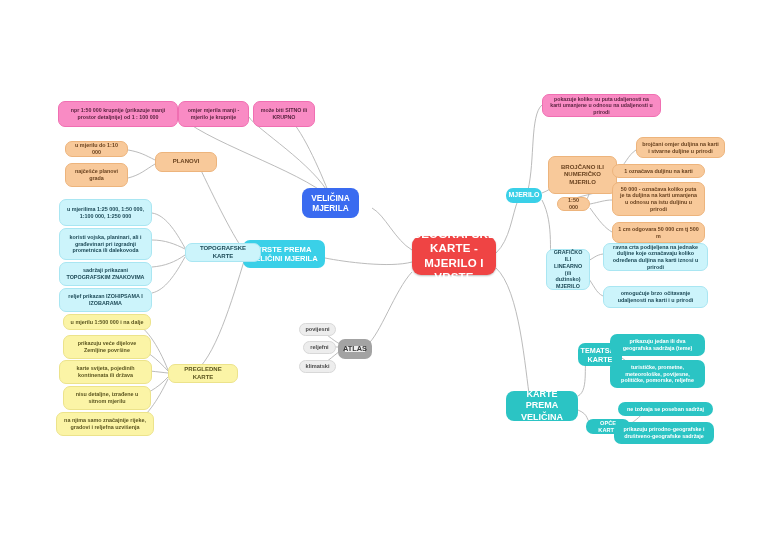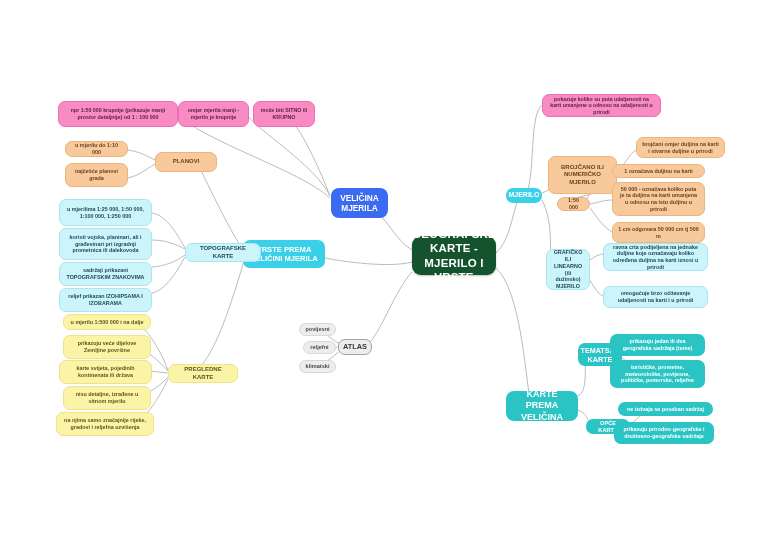--- a/index.html
+++ b/index.html
@@ -18,40 +18,40 @@
     box-sizing:border-box;
     display:flex;align-items:center;justify-content:center;
     text-align:center;
     border-radius:7px;
     line-height:1.25;
     padding:3px 5px;
     z-index:5;
   }
   
   .central{
-    background:#14532d;color:#ffffff;
+    background:#ef4444;color:#ffffff;
     font-size:11.5px;font-weight:bold;
     border-radius:9px;
     box-shadow:0 1px 2px rgba(0,0,0,.25);
     letter-spacing:.2px;
   }
   .royal{background:#3a6bf0;color:#ffffff;font-size:8.3px;font-weight:bold;border-radius:8px;}
   .cyan{background:#3ad0e8;color:#ffffff;font-size:7.6px;font-weight:bold;border-radius:7px;}
   .teal{background:#2bc4c4;color:#ffffff;font-size:7.2px;font-weight:bold;border-radius:7px;}
   .tealbig{background:#2bc4c4;color:#ffffff;font-size:9px;font-weight:bold;border-radius:8px;}
   .pink{background:#f98bc4;color:#5a2440;font-size:5.3px;font-weight:bold;border:1px solid #f06fb2;border-radius:7px;}
   .pinklite{background:#f98bc4;color:#5a2440;font-size:5.2px;font-weight:bold;border:1px solid #f06fb2;border-radius:7px;}
   .orange{background:#f8c99a;color:#6a4320;font-size:5.4px;font-weight:bold;border:1px solid #edb47c;border-radius:7px;}
   .orangeM{background:#f8c99a;color:#6a4320;font-size:6px;font-weight:bold;border:1px solid #edb47c;border-radius:7px;}
   .iceblue{background:#ccf4fb;color:#1d4a57;font-size:5.4px;font-weight:bold;border:1px solid #a9e6f2;border-radius:7px;}
   .icebluemid{background:#ccf4fb;color:#1d4a57;font-size:6px;font-weight:bold;border:1px solid #a9e6f2;border-radius:7px;}
   .yellow{background:#fbf4a6;color:#5c5620;font-size:5.4px;font-weight:bold;border:1px solid #ece38b;border-radius:7px;}
   .yellowmid{background:#fbf4a6;color:#5c5620;font-size:6px;font-weight:bold;border:1px solid #ece38b;border-radius:7px;}
   .grey{background:#ededed;color:#4a4a4a;font-size:5.6px;font-weight:bold;border:1px solid #d8d8d8;border-radius:7px;}
-  .greybig{background:#ededed;color:#3a3a3a;font-size:7.4px;font-weight:bold;border:1px solid #a3a3a3;border-radius:7px;}
+  .greybig{background:#ededed;color:#3a3a3a;font-size:7.4px;font-weight:bold;border:7px solid #a3a3a3;border-radius:7px;}
   .cyanmid{background:#3ad0e8;color:#ffffff;font-size:7px;font-weight:bold;border-radius:7px;}
 </style>
 </head>
 <body>
 
 <div id="canvas">
 
   <svg class="links" viewBox="0 0 768 543">
     <g fill="none" stroke="#b3b3b3" stroke-width="0.9">
 
@@ -114,21 +114,21 @@
 
       <path d="M630,424 C640,418 642,412 650,410"></path>
       <path d="M630,428 C640,432 642,436 650,438"></path>
     </g>
   </svg>
 
   <div class="node central" style="left:412px;top:236px;width:84px;height:39px;">
     <span>GEOGRAFSKE KARTE -MJERILO I VRSTE</span>
   </div>
 
-  <div class="node royal" style="left:331px;top:188px;width:57px;height:30px;">
+  <div class="node royal" style="left:302px;top:188px;width:57px;height:30px;">
     <span>VELIČINA MJERILA</span>
   </div>
 
   <div class="node pink" style="left:58px;top:101px;width:120px;height:26px;">
     <span>npr 1:50 000 krupnije (prikazuje manji prostor detaljnije)  od 1 : 100 000</span>
   </div>
   <div class="node pink" style="left:178px;top:101px;width:71px;height:26px;">
     <span>omjer mjerila manji - mjerilo je krupnije</span>
   </div>
   <div class="node pink" style="left:253px;top:101px;width:62px;height:26px;">

